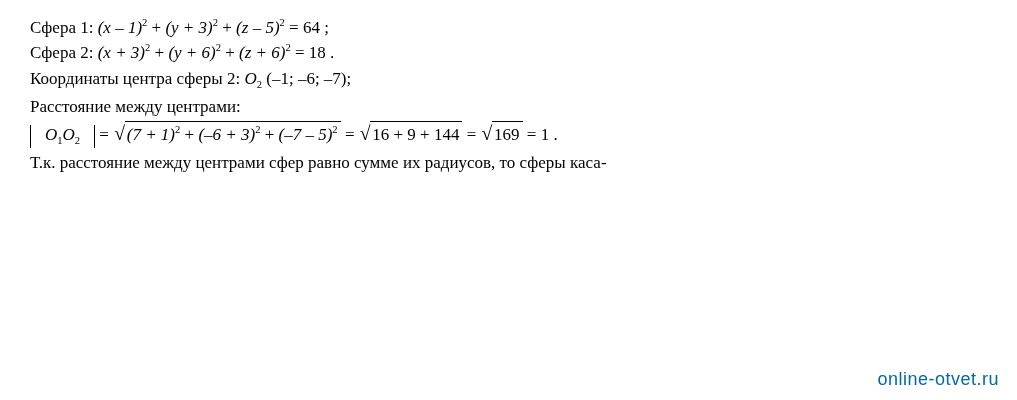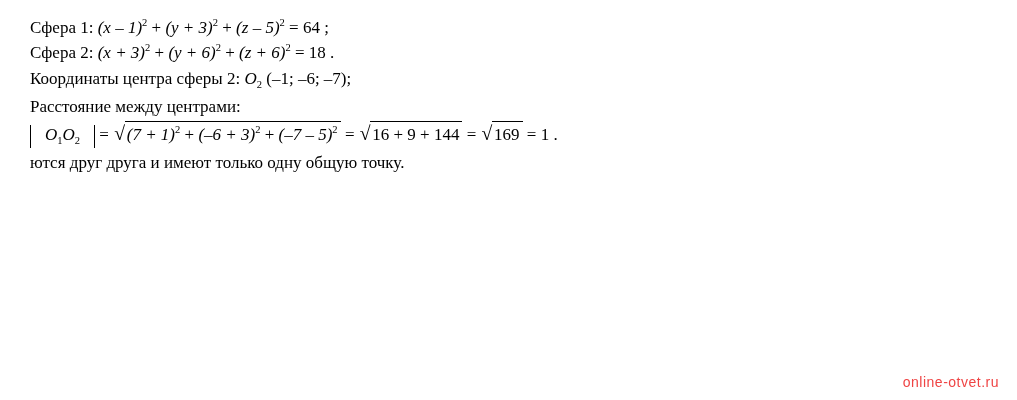--- a/index.html
+++ b/index.html
@@ -78,23 +78,23 @@
   }
   .eqline {
     margin-top: 3px;
     margin-bottom: 3px;
   }
   .watermark {
     position: absolute;
     right: 18px;
     bottom: 10px;
     font-family: "Liberation Sans", sans-serif;
-    font-size: 14px;
+    font-size: 18px;
     letter-spacing: 0.5px;
-    color: #ef4444;
+    color: #0369a1;
   }
 </style>
 </head>
 <body>
 
 <div class="solution">
 
   <div class="line">
     <span>Сфера 1:</span>
     <span class="math">(x – 1)</span><sup>2</sup>
@@ -129,17 +129,17 @@
     <span class="abs"><span class="math">O</span><sub>1</sub><span class="math">O</span><sub>2</sub></span>
     <span>=</span>
     <span class="sqrt"><span class="radicand"><span class="math">(7 + 1)</span><sup>2</sup> <span>+</span> <span class="math">(–6 + 3)</span><sup>2</sup> <span>+</span> <span class="math">(–7 – 5)</span><sup>2</sup></span></span>
     <span>=</span>
     <span class="sqrt"><span class="radicand">16 + 9 + 144</span></span>
     <span>=</span>
     <span class="sqrt"><span class="radicand">169</span></span>
     <span>= 1 .</span>
   </div>
 
-  <div class="line wrapline">ются друг друга и имеют только одну общую точку.</div>
+  <div class="line wrapline">Т.к. расстояние между центрами сфер равно сумме их радиусов, то сферы каса-</div>
 
 </div>
 
 <div class="watermark">online-otvet.ru</div>
 
 </body></html>

